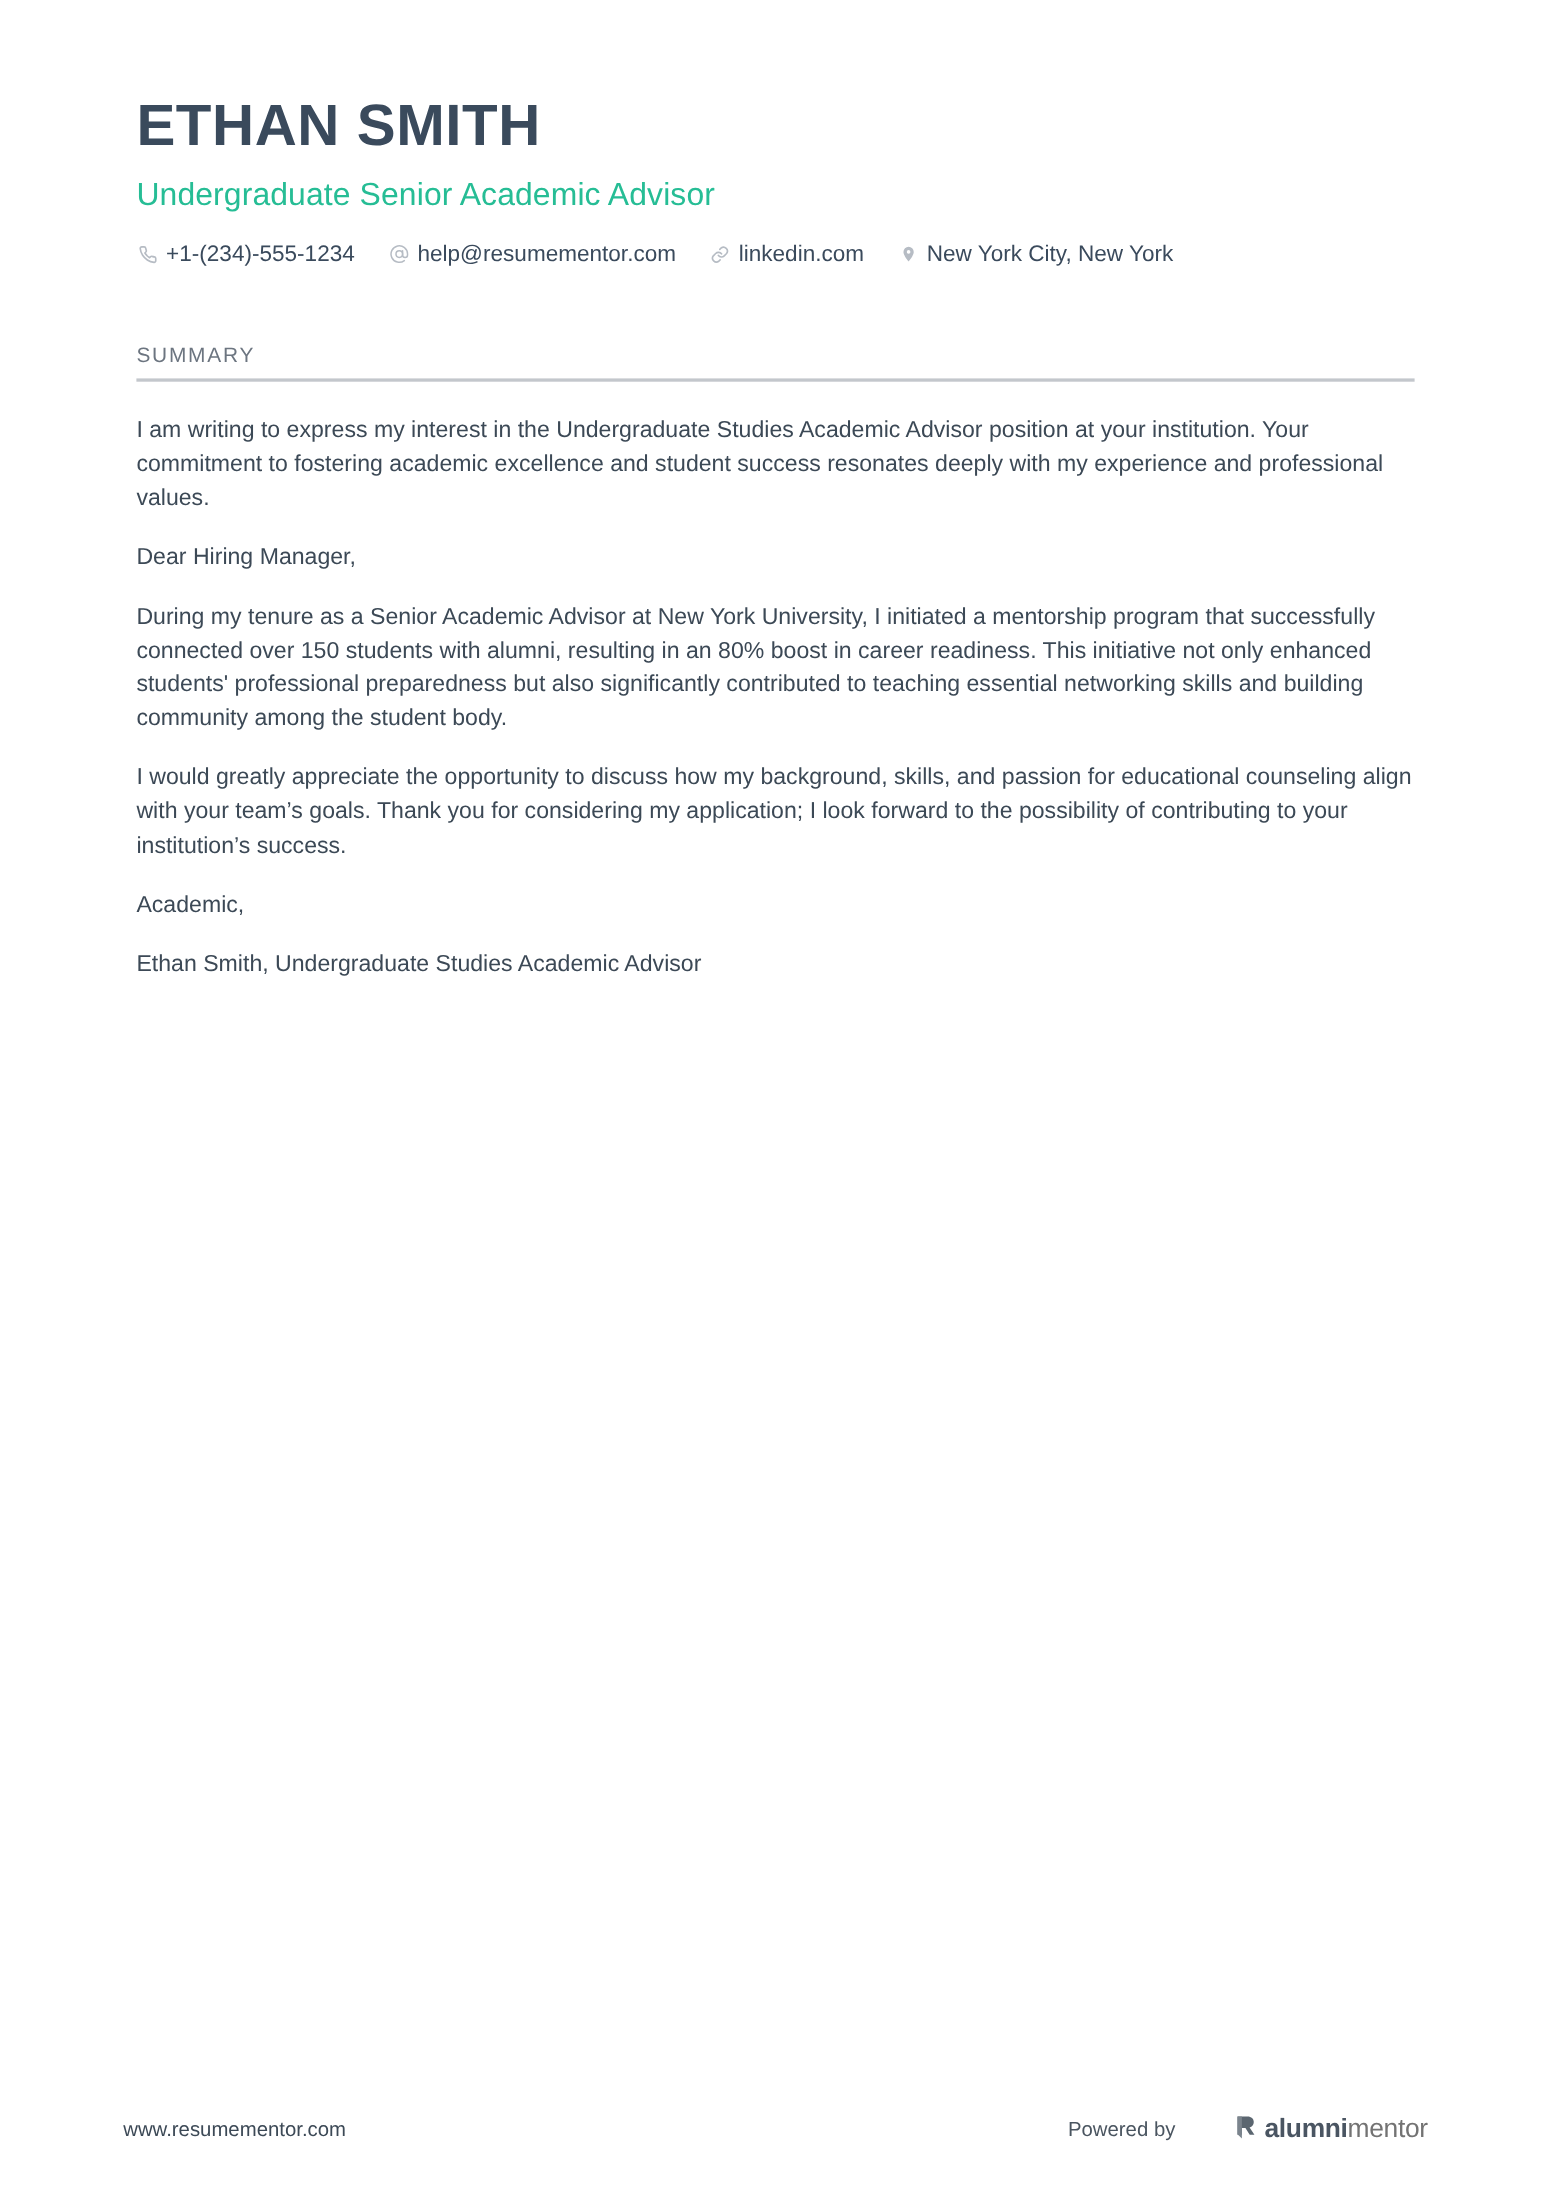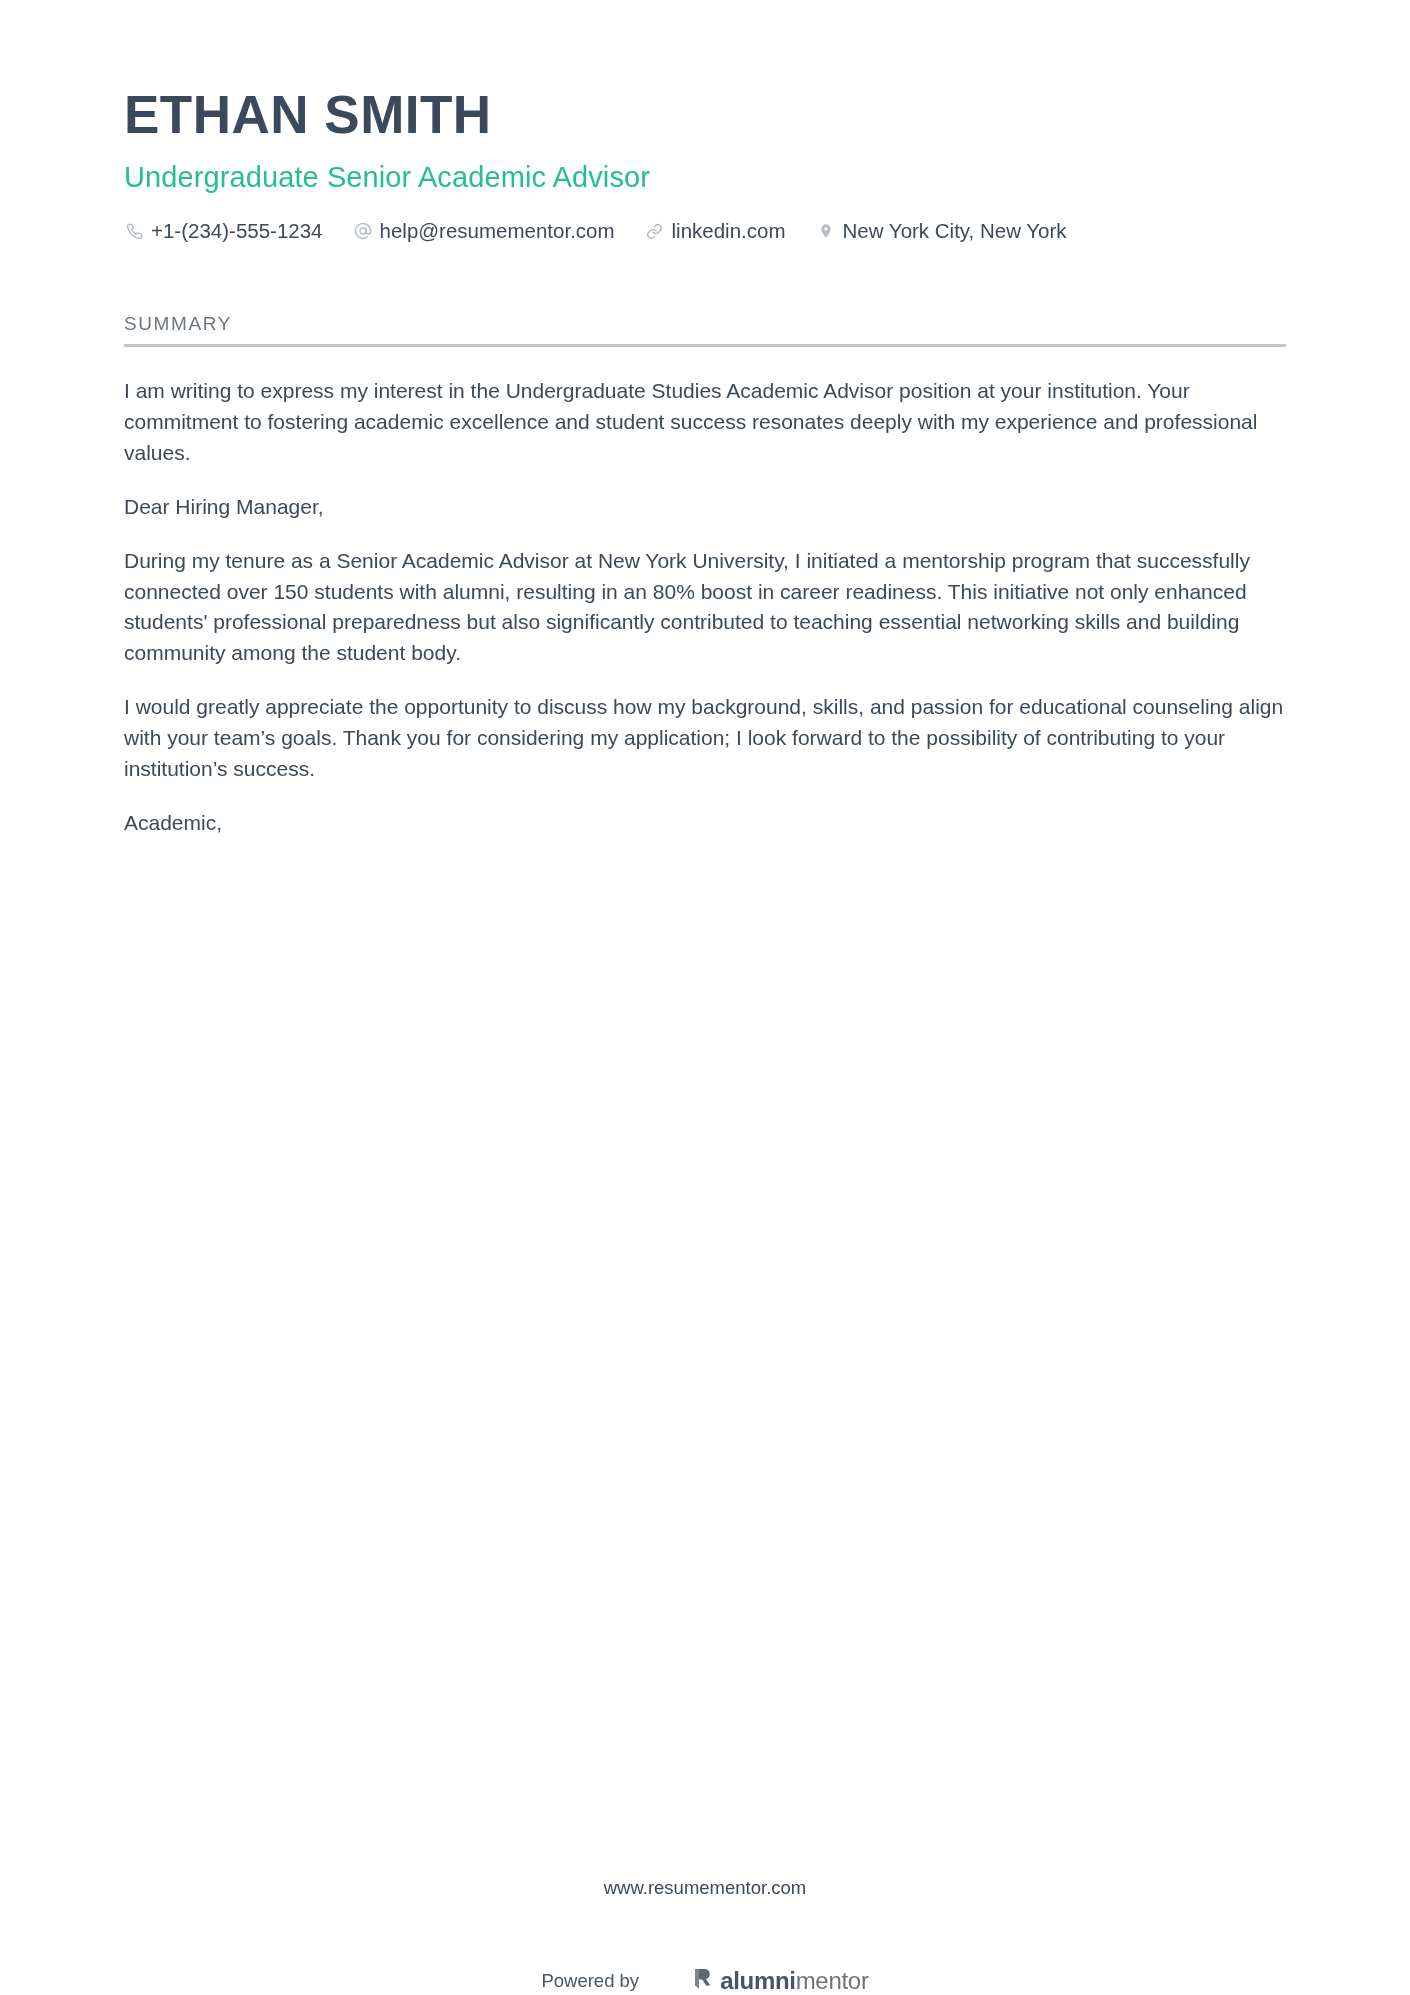--- a/index.html
+++ b/index.html
@@ -112,21 +112,20 @@
   .footer {
     position: absolute;
     left: 0;
     right: 0;
     bottom: 0;
     height: 118px;
     padding: 0 112px 0 112px;
     display: flex;
     align-items: center;
     justify-content: space-between;
-    flex-direction: column;
   }
 
   .footer-url {
     font-size: 18.5px;
     color: #3c4956;
   }
 
   .footer-right {
     display: flex;
     align-items: center;
@@ -220,20 +219,21 @@
     <div class="section">
       <div class="section-title">SUMMARY</div>
       <div class="section-rule"></div>
 
       <div class="letter">
         <p>I am writing to express my interest in the Undergraduate Studies Academic Advisor position at your institution. Your commitment to fostering academic excellence and student success resonates deeply with my experience and professional values.</p>
         <p>Dear Hiring Manager,</p>
         <p>During my tenure as a Senior Academic Advisor at New York University, I initiated a mentorship program that successfully connected over 150 students with alumni, resulting in an 80% boost in career readiness. This initiative not only enhanced students' professional preparedness but also significantly contributed to teaching essential networking skills and building community among the student body.</p>
         <p>I would greatly appreciate the opportunity to discuss how my background, skills, and passion for educational counseling align with your team’s goals. Thank you for considering my application; I look forward to the possibility of contributing to your institution’s success.</p>
         <p>Academic,</p>
+        <p>Ethan Smith, Undergraduate Studies Academic Advisor</p>
       </div>
     </div>
 
   </div>
 
   <div class="footer">
     <div class="footer-url">www.resumementor.com</div>
     <div class="footer-right">
       <div class="powered-by">Powered by</div>
       <div class="brand">

